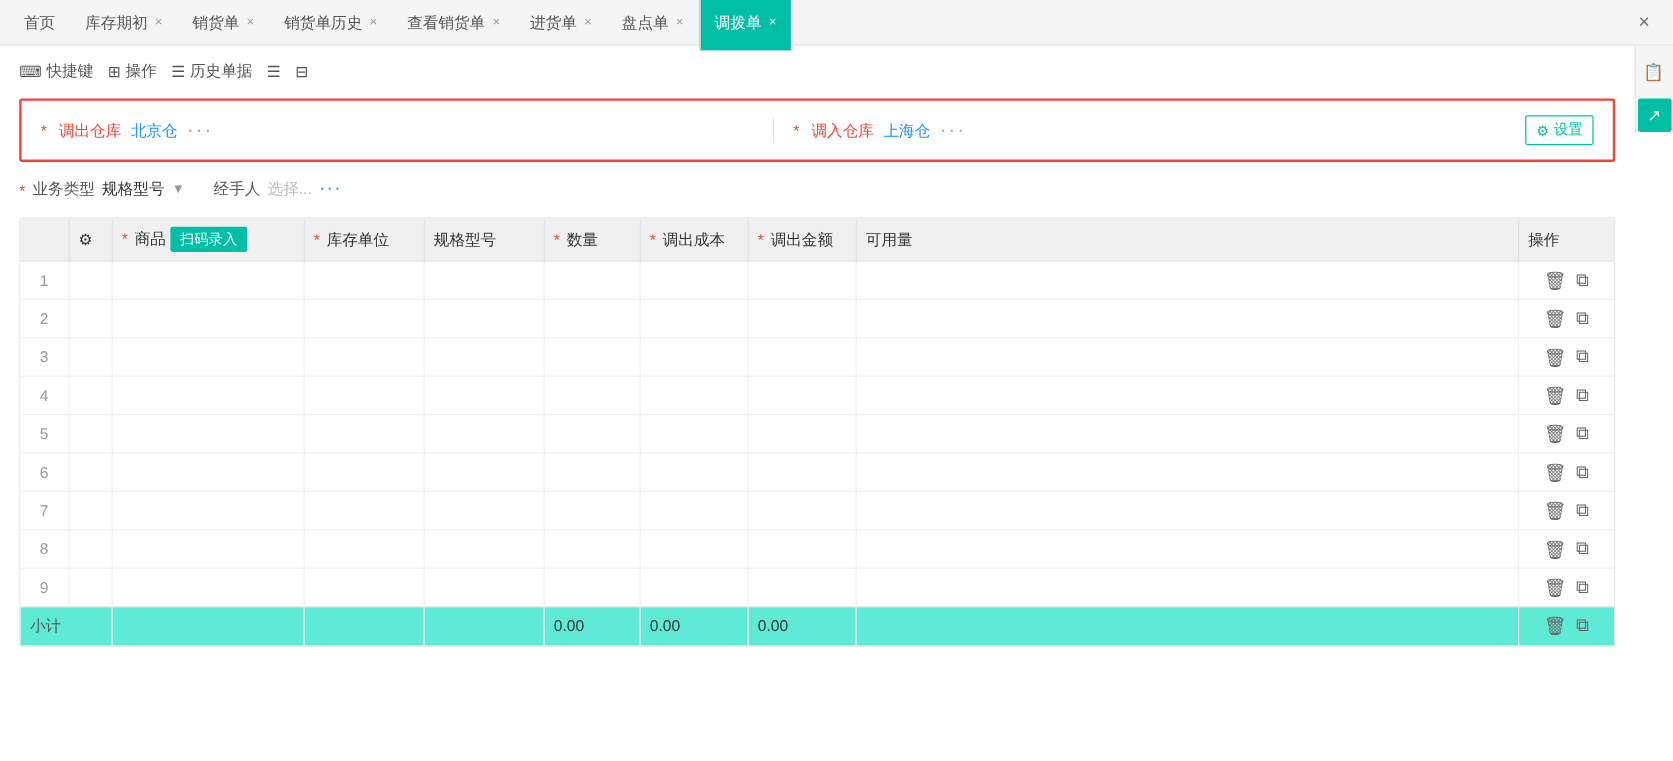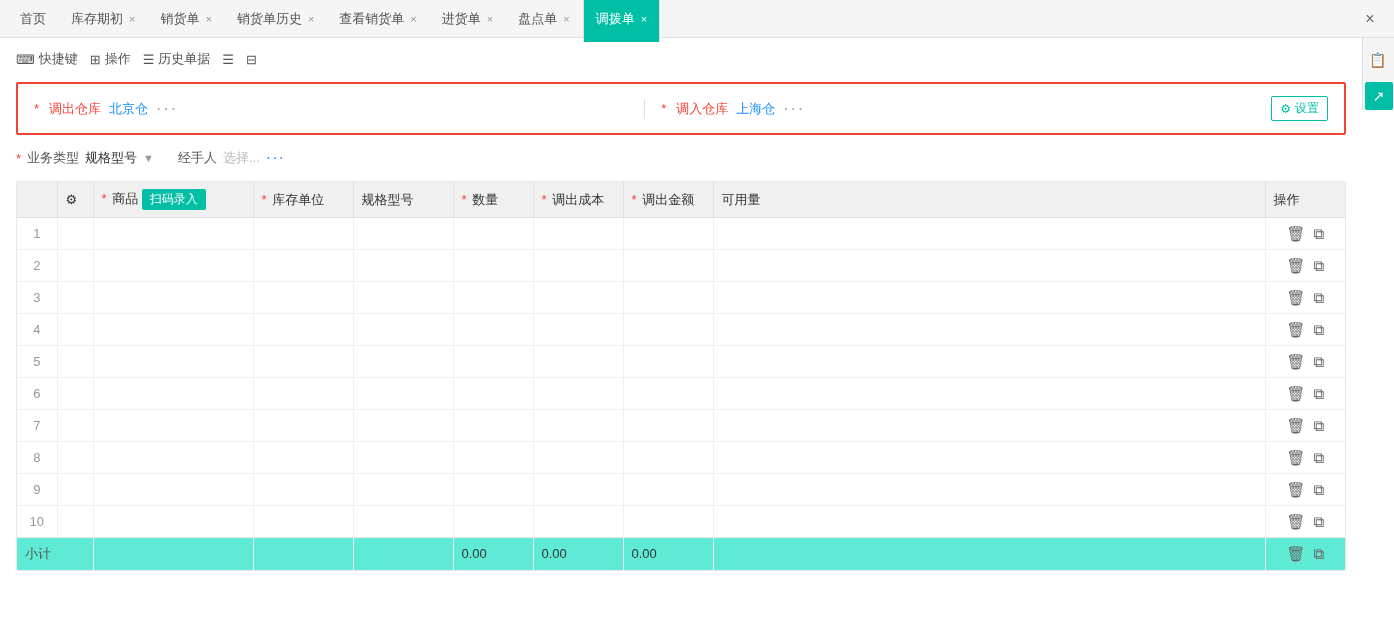--- a/index.html
+++ b/index.html
@@ -421,37 +421,20 @@
       <td></td>
       <td>
         <div class="ops-cell">
           <span class="op-icon">🗑</span>
           <span class="op-icon">⧉</span>
         </div>
       </td>
     </tr>
             <tr>
       <td class="row-num col-num">9</td>
-      <td></td>
-      <td></td>
-      <td></td>
-      <td></td>
-      <td></td>
-      <td></td>
-      <td></td>
-      <td></td>
-      <td>
-        <div class="ops-cell">
-          <span class="op-icon">🗑</span>
-          <span class="op-icon">⧉</span>
-        </div>
-      </td>
-    </tr>
-            <tr>
-      <td class="row-num col-num">10</td>
       <td></td>
       <td></td>
       <td></td>
       <td></td>
       <td></td>
       <td></td>
       <td></td>
       <td></td>
       <td>
         <div class="ops-cell">

